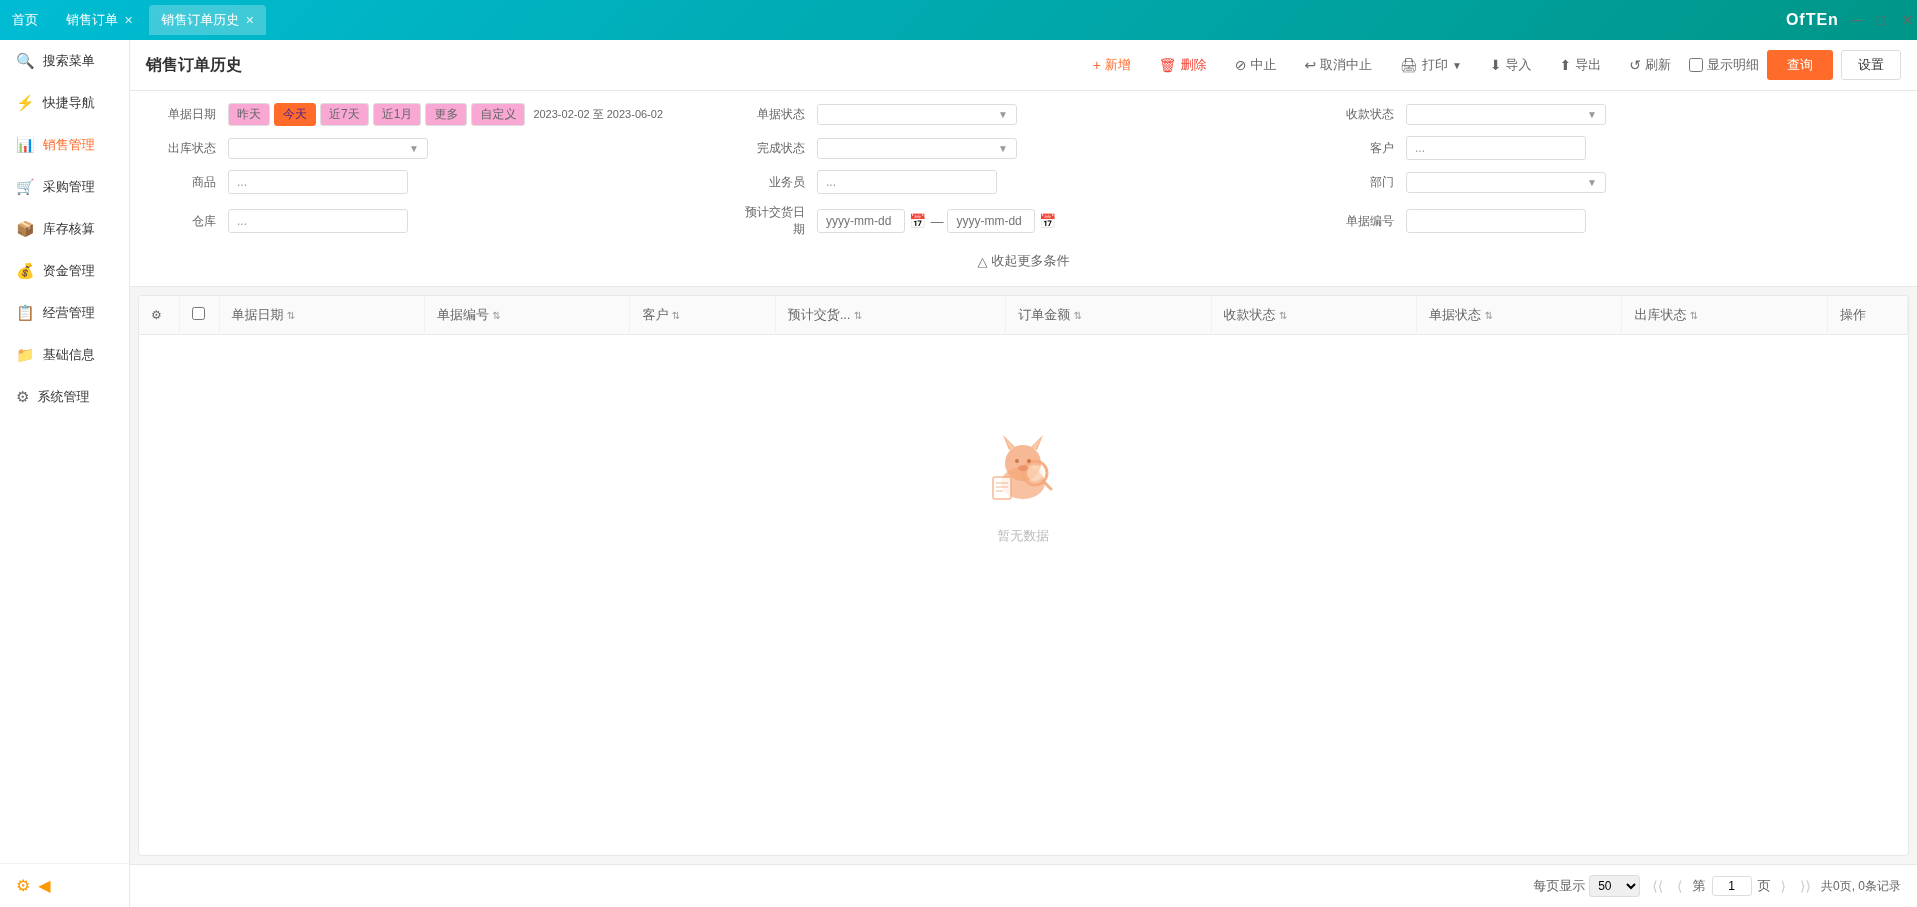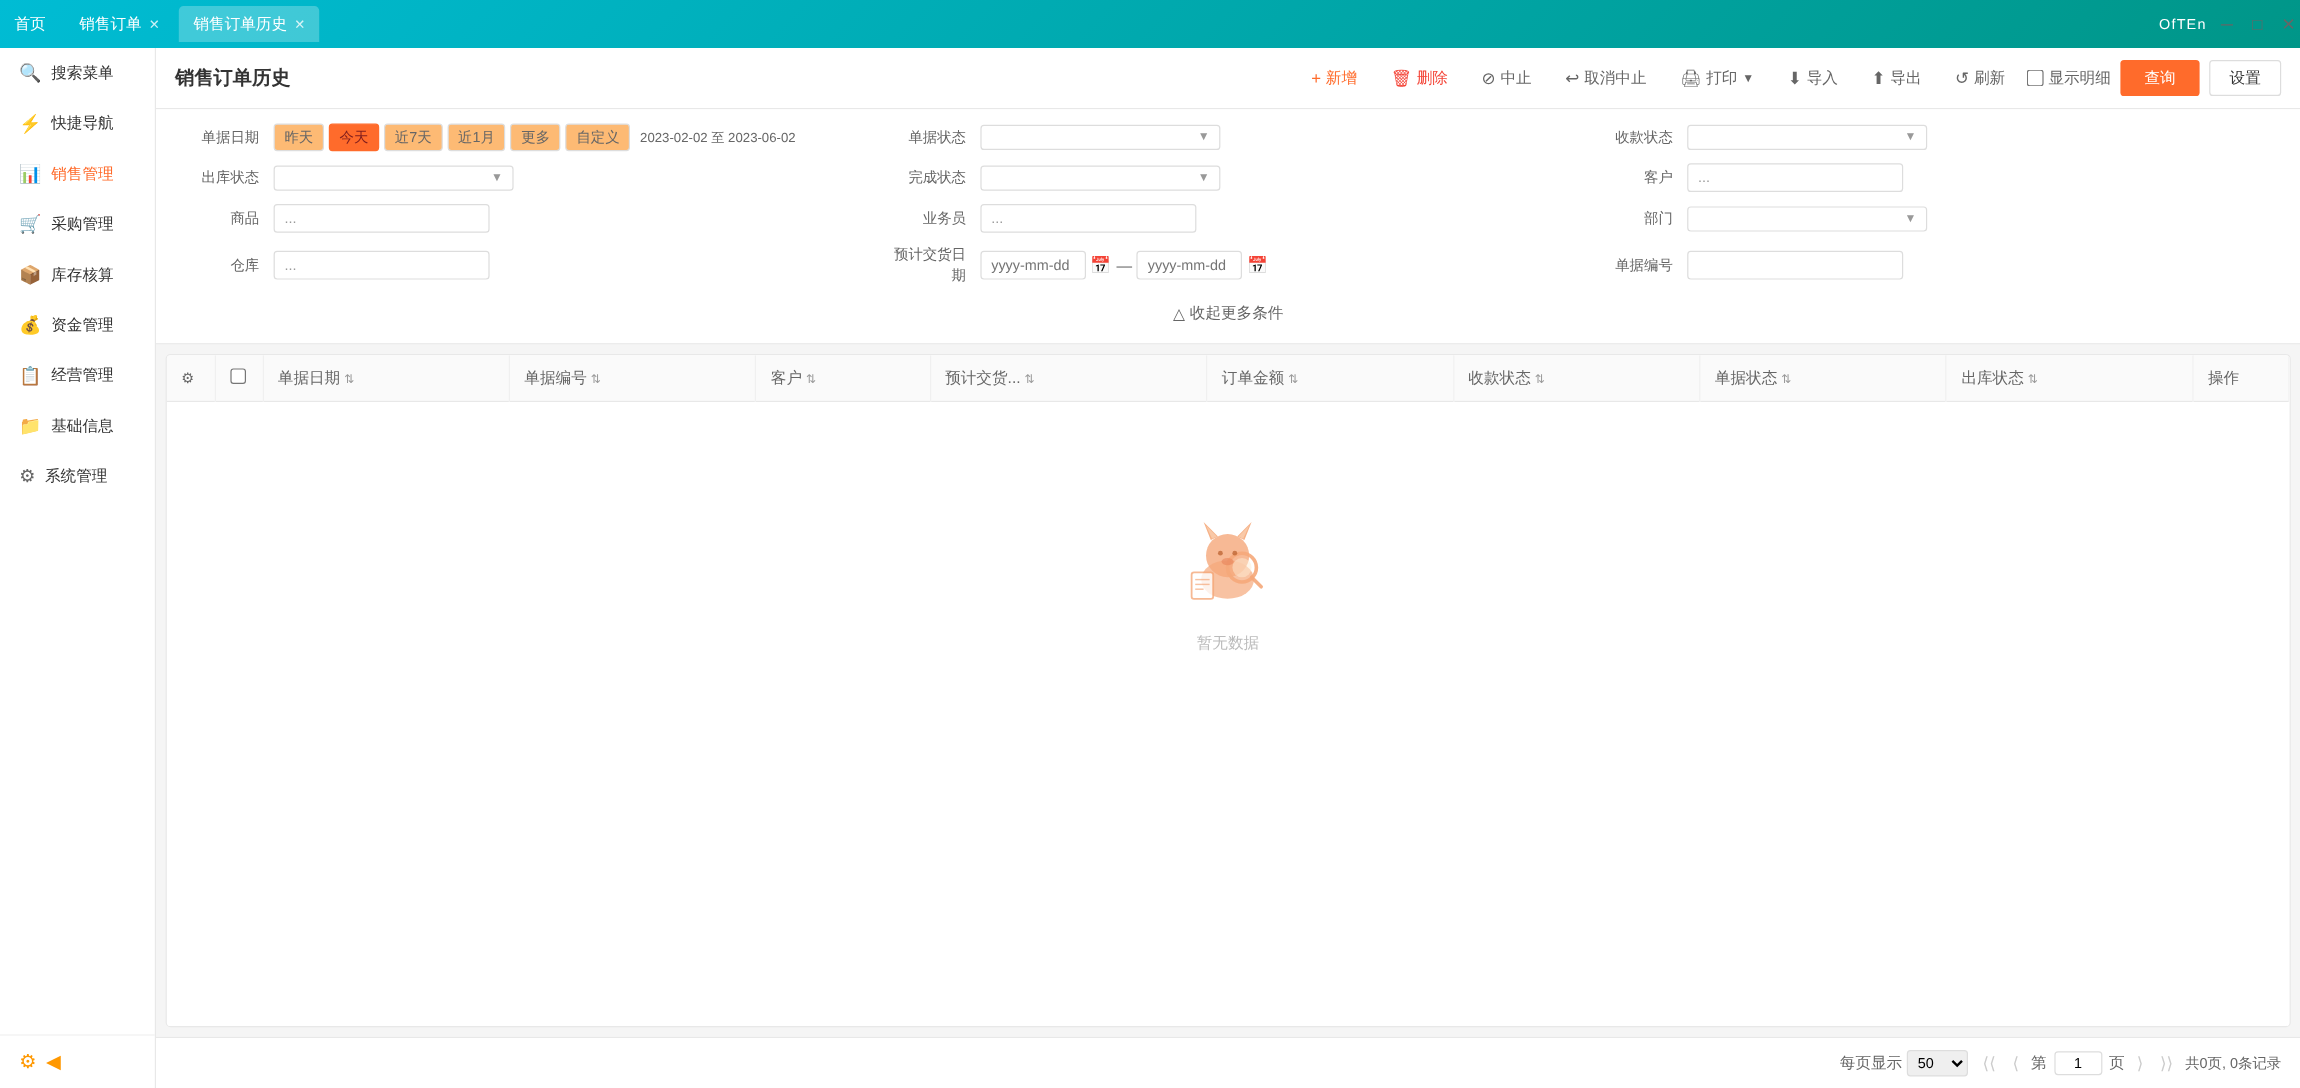--- a/index.html
+++ b/index.html
@@ -42,22 +42,22 @@
     .top-tab .close-x {
       font-size: 11px;
       opacity: 0.8;
     }
     .top-bar-right {
       display: flex;
       align-items: center;
       gap: 8px;
     }
     .brand-text {
-      font-size: 12px;
-      font-weight: normal;
+      font-size: 16px;
+      font-weight: bold;
       color: white;
       letter-spacing: 1px;
     }
 
     
     .main-layout {
       display: flex;
       flex: 1;
       overflow: hidden;
     }
@@ -207,26 +207,26 @@
       display: flex;
       align-items: center;
       gap: 4px;
     }
     .date-btn {
       padding: 2px 8px;
       border: 1px solid #ddd;
       border-radius: 3px;
       cursor: pointer;
       font-size: 12px;
-      background: #fdba74;
+      background: #f9a8d4;
       color: #666;
     }
     .date-btn.active {
       background: #ff6b2b;
-      color: #7f1d1d;
+      color: #4c1d95;
       border-color: #ff6b2b;
       font-family: Liberation Serif, serif;
     }
     .date-range-text {
       color: #666;
       font-size: 11px;
       margin-left: 4px;
     }
     .select-control {
       display: flex;

